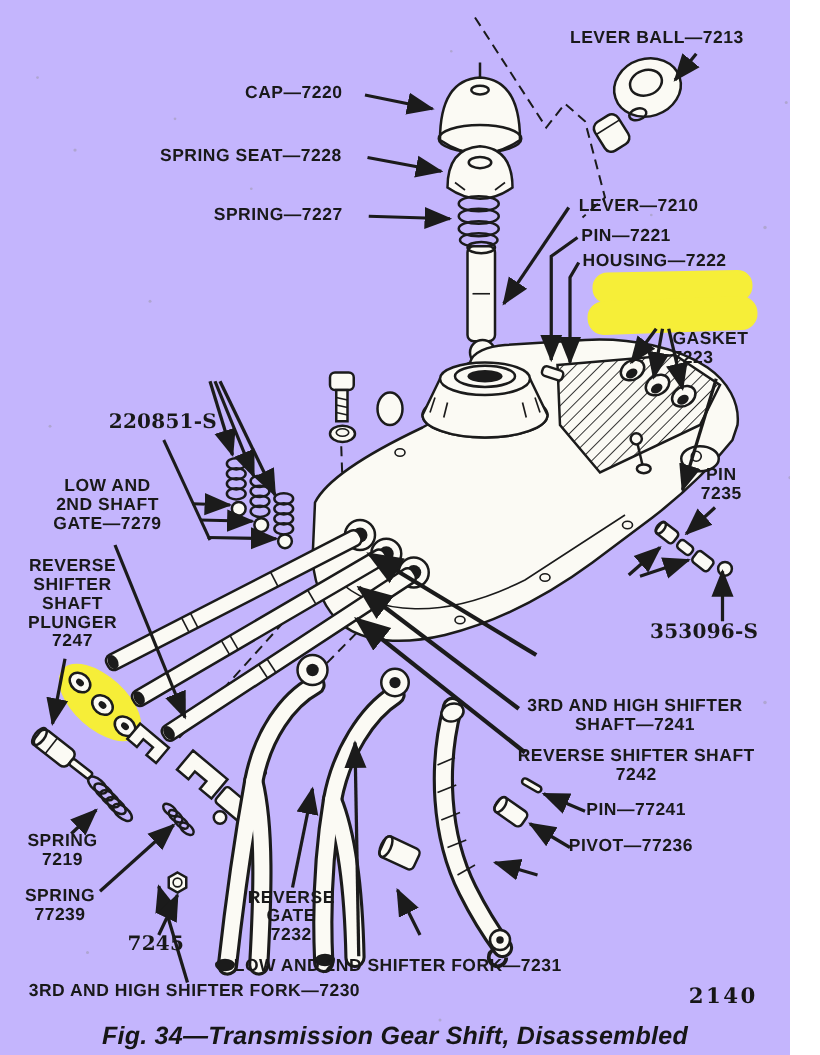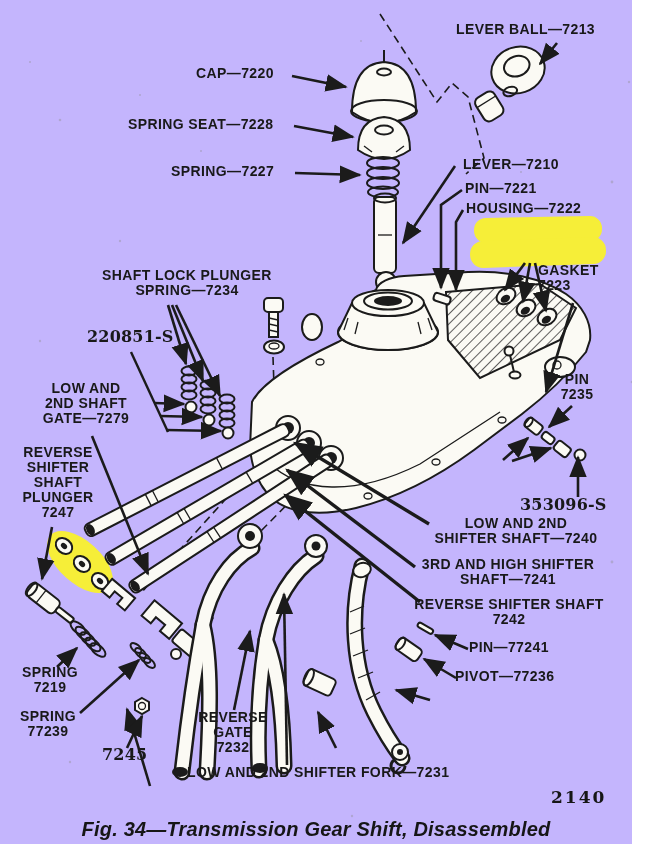--- a/index.html
+++ b/index.html
@@ -380,47 +380,44 @@
 
   <div class="lbl" style="left: 456px; top: 22px; text-align: left;">LEVER BALL—7213</div>
   <div class="lbl" style="left: 196px; top: 66px; text-align: left;">CAP—7220</div>
   <div class="lbl" style="left: 128px; top: 117px; text-align: left;">SPRING SEAT—7228</div>
   <div class="lbl" style="left: 171px; top: 164px; text-align: left;">SPRING—7227</div>
   <div class="lbl" style="left: 463px; top: 157px; text-align: left;">LEVER—7210</div>
   <div class="lbl" style="left: 465px; top: 181px; text-align: left;">PIN—7221</div>
   <div class="lbl" style="left: 466px; top: 201px; text-align: left;">HOUSING—7222</div>
   <div class="lbl" style="left: 538px; top: 263px; width: 68px; text-align: left;">GASKET
 7223</div>
-  <div class="lbl" style="left: 93px; top: 268px; width: 188px; text-align: center;">SHAFT LOCK PLUNGER
-SPRING—7234</div>
   <div class="lbl serif" style="left: 87px; top: 329px; text-align: left;">220851-S</div>
   <div class="lbl" style="left: 28px; top: 381px; width: 116px; text-align: center;">LOW AND
 2ND SHAFT
 GATE—7279</div>
   <div class="lbl" style="left: 550px; top: 372px; width: 54px; text-align: center;">PIN
 7235</div>
   <div class="lbl" style="left: 12px; top: 445px; width: 92px; text-align: center;">REVERSE
 SHIFTER
 SHAFT
 PLUNGER
 7247</div>
   <div class="lbl serif" style="left: 520px; top: 497px; text-align: left;">353096-S</div>
-  <div class="lbl" style="left: 423px; top: 516px; width: 186px; text-align: center;">LOW AND 2ND
-SHIFTER SHAFT—7240</div>
   <div class="lbl" style="left: 410px; top: 557px; width: 196px; text-align: center;">3RD AND HIGH SHIFTER
 SHAFT—7241</div>
   <div class="lbl" style="left: 411px; top: 597px; width: 196px; text-align: center;">REVERSE SHIFTER SHAFT
 7242</div>
   <div class="lbl" style="left: 469px; top: 640px; text-align: left;">PIN—77241</div>
   <div class="lbl" style="left: 455px; top: 669px; text-align: left;">PIVOT—77236</div>
   <div class="lbl" style="left: 16px; top: 665px; width: 68px; text-align: center;">SPRING
 7219</div>
   <div class="lbl" style="left: 14px; top: 709px; width: 68px; text-align: center;">SPRING
 77239</div>
   <div class="lbl serif" style="left: 102px; top: 747px; text-align: left;">7245</div>
   <div class="lbl" style="left: 196px; top: 710px; width: 74px; text-align: center;">REVERSE
 GATE
 7232</div>
   <div class="lbl" style="left: 187px; top: 765px; text-align: left;">LOW AND 2ND SHIFTER FORK—7231</div>
+  <div class="lbl" style="left: 23px; top: 785px; text-align: left;">3RD AND HIGH SHIFTER FORK—7230</div>
 
   <div id="pageno">2140</div>
   <div id="caption">Fig. 34—Transmission Gear Shift, Disassembled</div>
 </div>
 
 </body></html>

